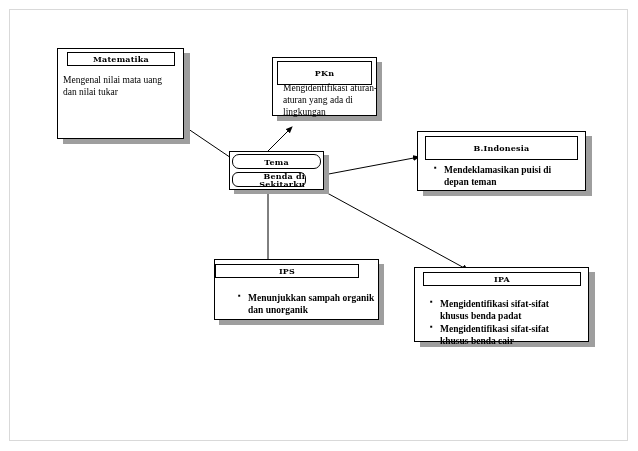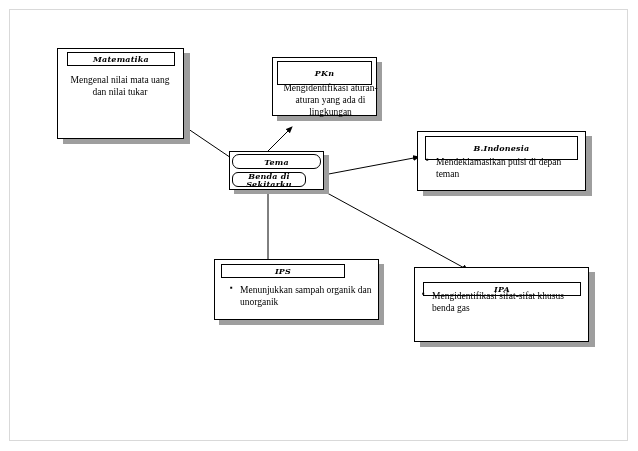--- a/index.html
+++ b/index.html
@@ -45,62 +45,62 @@
     position: absolute;
     background: #ffffff;
     border: 1px solid #000000;
     box-sizing: border-box;
   }
   .title-bar {
     position: absolute;
     background: #ffffff;
     border: 1px solid #000000;
     box-sizing: border-box;
-    text-align: center;
+    text-align: right;
     font-family: "DejaVu Serif", serif;
     font-weight: bold;
-    font-style: italic;
     font-size: 8px;
     color: #000000;
     line-height: 1;
     display: flex;
     align-items: center;
     justify-content: center;
     letter-spacing: 0.2px;
   }
   .body-text {
     position: absolute;
     font-family: "Liberation Serif", serif;
     font-size: 9.5px;
     color: #000000;
     line-height: 1.28;
   }
   .center-node .title-bar {
     font-size: 8px;
   }
   ul.bullets {
-    margin: 0;
+    margin: 8px;
     padding: 0 0 0 12px;
     list-style: none;
+    font-weight: bold;
   }
   ul.bullets li {
     position: relative;
     margin: 0 0 1px 0;
     padding: 0;
   }
   ul.bullets li::before {
     content: "\25AA";
     position: absolute;
     left: -10px;
     top: -1px;
     font-size: 8px;
     color: #000000;
   }
   .centered {
-    text-align: center;
+    text-align: left;
   }
 </style>
 </head>
 <body>
 
 <div id="canvas">
 
   <div class="page-border"></div>
 
   <svg class="connectors" viewBox="0 0 638 451">
@@ -142,35 +142,36 @@
     <div class="body-text" style="left:424px; top:156px; width:160px;">
       <ul class="bullets">
         <li>Mendeklamasikan puisi di depan teman</li>
       </ul>
     </div>
   </div>
 
   <div class="node">
     <div class="shadow" style="left:219px; top:264px; width:165px; height:61px;"></div>
     <div class="box" style="left:214px; top:259px; width:165px; height:61px;"></div>
-    <div class="title-bar" style="left:221px; top:264px; width:124px; height:14px;">IPS</div>
+    <div class="title-bar" style="left:215px; top:264px; width:144px; height:14px;">IPS</div>
     <div class="body-text" style="left:228px; top:284px; width:155px;">
       <ul class="bullets">
         <li>Menunjukkan sampah organik dan unorganik</li>
       </ul>
     </div>
   </div>
 
   <div class="node">
     <div class="shadow" style="left:420px; top:272px; width:175px; height:75px;"></div>
     <div class="box" style="left:414px; top:267px; width:175px; height:75px;"></div>
-    <div class="title-bar" style="left:423px; top:272px; width:158px; height:14px;margin-top:10px;">IPA</div>
+    <div class="title-bar" style="left:423px; top:272px; width:158px; height:14px;">IPA</div>
     <div class="body-text" style="left:420px; top:290px; width:166px;">
       <ul class="bullets">
-        <li>Mengidentifikasi sifat-sifat khusus benda gas</li>
+        <li>Mengidentifikasi sifat-sifat khusus benda padat</li>
+        <li>Mengidentifikasi sifat-sifat khusus benda cair</li>
       </ul>
     </div>
   </div>
 
   <div class="node center-node">
     <div class="shadow" style="left:234px; top:155px; width:95px; height:39px;"></div>
     <div class="box" style="left:229px; top:151px; width:95px; height:39px;"></div>
     <div class="title-bar" style="left:232px; top:154px; width:89px; height:15px;border-radius:7px;">Tema</div>
     <div class="title-bar" style="left:232px; top:172px; width:74px; height:15px;border-radius:6px;">Benda di Sekitarku</div>
   </div>

